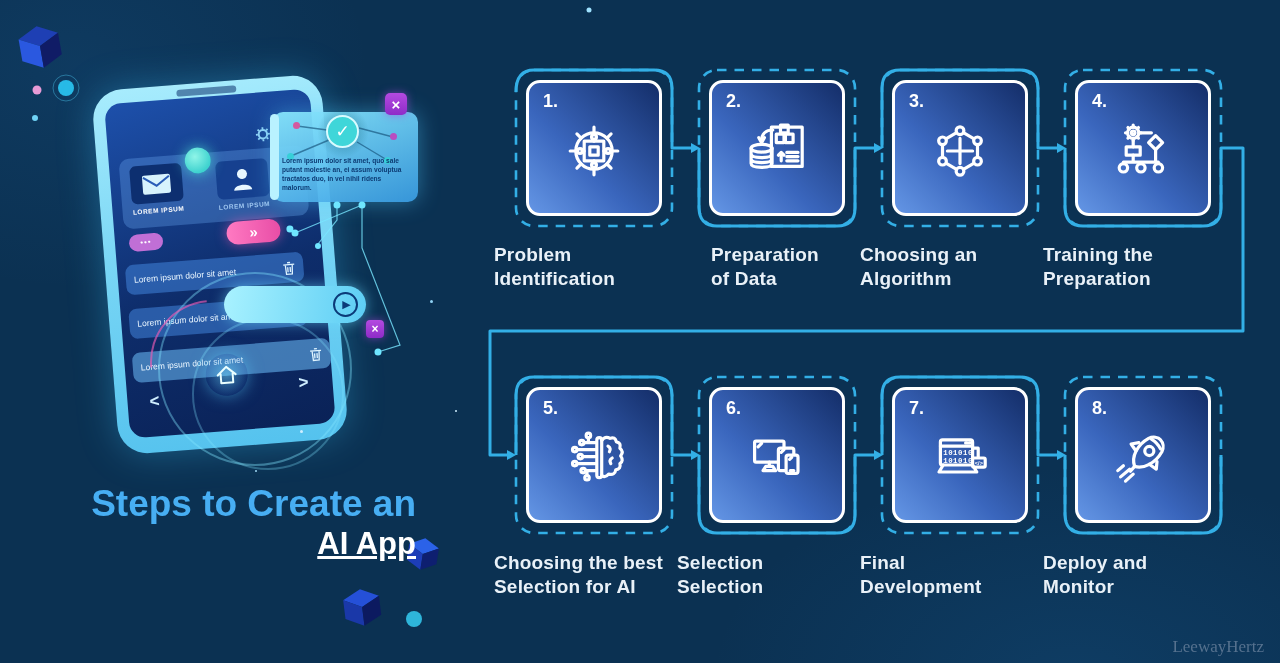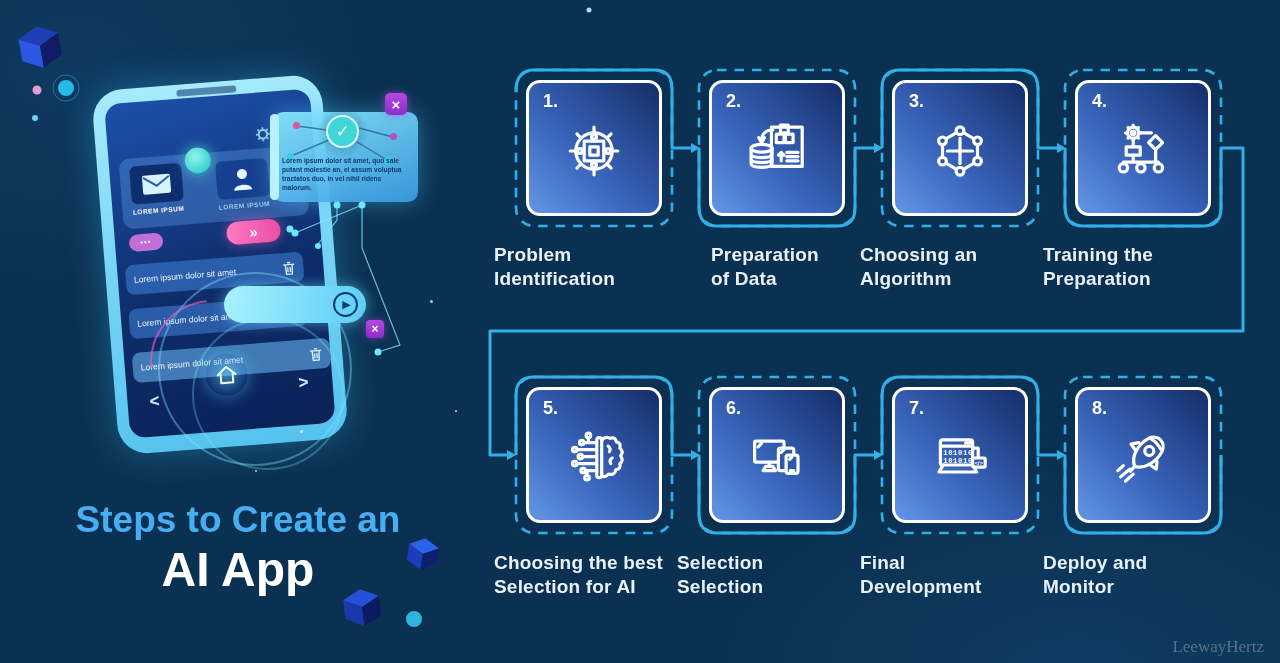--- a/index.html
+++ b/index.html
@@ -24,23 +24,23 @@
   .stepicon *{vector-effect:non-scaling-stroke;}
   .ic{stroke:#fff;stroke-width:3.2;fill:none;stroke-linecap:round;stroke-linejoin:round;}
   .icfill{fill:#2e58ac;stroke:#fff;stroke-width:3.2;stroke-linejoin:round;}
   .step-label{position:absolute;width:200px;color:#E9F1F8;font-size:19px;font-weight:700;line-height:1.28;letter-spacing:.2px;}
   .step-label span{display:block;}
   
   .flow-svg{position:absolute;left:0;top:0;pointer-events:none;}
   .dashring{fill:none;stroke:#33AFE6;stroke-width:2.6;stroke-dasharray:9.5 8;}
   .solidseg{fill:none;stroke:#33AFE6;stroke-width:3;stroke-linejoin:round;}
   
-  .title{position:absolute;left:60px;top:482px;width:356px;text-align:center;font-weight:700;margin-top:16px;}
+  .title{position:absolute;left:60px;top:482px;width:356px;text-align:right;font-weight:700;}
   .title .l1{color:#47AEF3;font-size:37px;line-height:1.2;}
-  .title .l2{color:#FFFFFF;font-size:48px;line-height:1.15;}
+  .title .l2{color:#FFFFFF;font-size:31px;line-height:1.15;text-decoration:underline;}
   .watermark{position:absolute;right:16px;bottom:6px;color:#55718E;font-size:17px;font-family:"Liberation Serif","DejaVu Serif",serif;}
   
   .phone-area{position:absolute;left:0;top:0;width:500px;height:663px;}
   .phone{
     position:absolute;left:105px;top:82px;width:230px;height:365px;border-radius:30px;
     background:linear-gradient(175deg,#a8ecfd 0%,#79d6f5 45%,#54c2ee 100%);
     transform:rotate(-4.5deg);box-shadow:0 0 36px rgba(60,190,245,.35);
   }
   .phone .speaker{position:absolute;left:50%;top:5px;width:60px;height:7px;margin-left:-30px;border-radius:4px;background:rgba(12,50,110,.55);}
   .screen{

